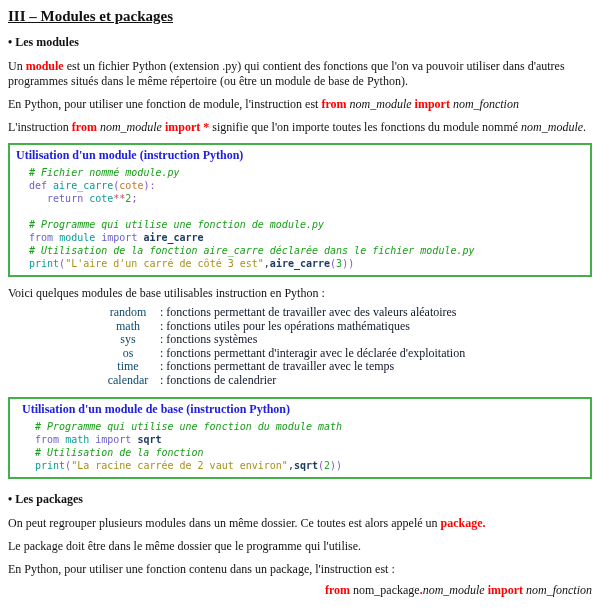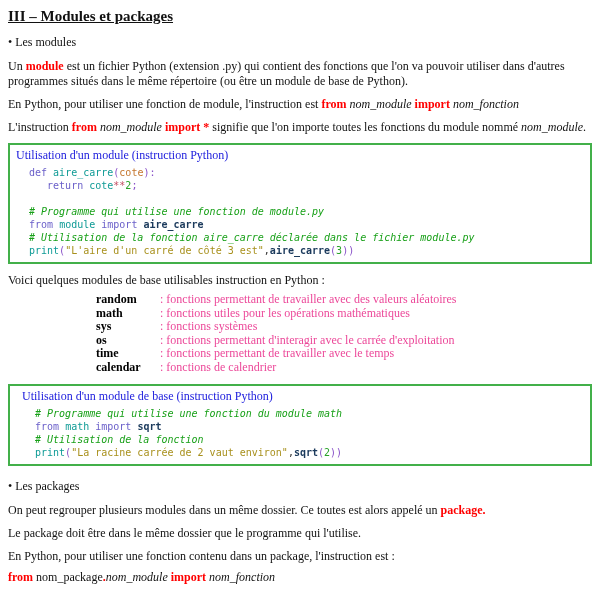--- a/index.html
+++ b/index.html
@@ -6,32 +6,32 @@
   body{
     width:600px;height:612px;box-sizing:border-box;
     padding:6px 8px 4px 8px;
     font-family:"Liberation Serif", serif;
     font-size:12px;color:#111;
   }
   .doc-title{
     font-size:15px;font-weight:bold;text-decoration:underline;
     margin:2px 0 10px 0;
   }
-  .bullet-heading{font-weight:normal;margin:0 0 9px 0;}
+  .bullet-heading{font-weight:bold;margin:0 0 9px 0;}
   p.para{margin:0 0 8px 0;line-height:15px;}
   .red{color:#ff0000;font-weight:bold;}
   .it{font-style:italic;}
   
   .codebox{
     border:2px solid #43b04a;
     margin:2px 0 9px 0;
     padding:2px 6px 5px 6px;
   }
   .codebox-title{
-    color:#2020dd;font-weight:normal;font-size:12px;line-height:16px;
+    color:#2020dd;font-weight:bold;font-size:12px;line-height:16px;
     margin:0 0 3px 0;
   }
   .code-area{
     font-family:"DejaVu Sans Mono", monospace;
     font-size:10px;line-height:13px;
     padding-left:13px;
   }
   .code-line{white-space:pre;}
   .tok-com{color:#18a018;font-style:italic;}
   .tok-kw{color:#6a5fc9;}
@@ -40,59 +40,60 @@
   .tok-par{color:#c4762e;}
   .tok-str{color:#a8901c;}
   .tok-num{color:#28a228;}
   .tok-pu{color:#8952c8;}
   .tok-op{color:#c25064;}
   .tok-pl{color:#333;}
   
   .module-list{margin:0 0 10px 88px;}
   .mod-row{line-height:13.5px;}
   .mod-name{
-    display:inline-block;width:64px;text-align:left;
-    color:#000000;font-weight:bold;
+    display:inline-block;width:64px;text-align:center;
+    color:#0c4a6e;font-weight:normal;
   }
-  .mod-desc{color:#ec4899;}
-  .center-line{text-align:left;margin:0;line-height:15px;}
+  .mod-desc{color:#0f172a;}
+  .center-line{text-align:right;margin:0;line-height:15px;}
 </style>
 </head>
 <body>
 
 <div class="doc-title">III – Modules et packages</div>
 
 <div class="bullet-heading">• Les modules</div>
 
 <p class="para"><span>Un </span><span class="red">module</span><span> est un fichier Python (extension .py) qui contient des fonctions que l'on va pouvoir utiliser dans d'autres programmes situés dans le même répertoire (ou être un module de base de Python).</span></p>
 
 <p class="para"><span>En Python, pour utiliser une fonction de module, l'instruction est</span> <span class="red">from</span> <span class="it">nom_module</span> <span class="red">import</span> <span class="it">nom_fonction</span></p>
 
 <p class="para"><span>L'instruction</span> <span class="red">from</span> <span class="it">nom_module</span> <span class="red">import</span> <span class="red">*</span> <span>signifie que l'on importe toutes les fonctions du module nommé </span><span class="it">nom_module</span><span>.</span></p>
 
 <div class="codebox">
   <div class="codebox-title">Utilisation d'un module (instruction Python)</div>
   <div class="code-area">
+      <div class="code-line"><span class="tok-com"># Fichier nommé module.py</span></div>
       <div class="code-line"><span class="tok-kw">def</span><span class="tok-pl"> </span><span class="tok-id">aire_carre</span><span class="tok-pu">(</span><span class="tok-par">cote</span><span class="tok-pu">):</span></div>
       <div class="code-line"><span class="tok-pl">   </span><span class="tok-kw">return</span><span class="tok-pl"> </span><span class="tok-id">cote</span><span class="tok-op">**</span><span class="tok-num">2</span><span class="tok-pu">;</span></div>
       <div class="code-line">&nbsp;</div>
       <div class="code-line"><span class="tok-com"># Programme qui utilise une fonction de module.py</span></div>
       <div class="code-line"><span class="tok-kw">from</span><span class="tok-pl"> </span><span class="tok-id">module</span><span class="tok-pl"> </span><span class="tok-kw">import</span><span class="tok-pl"> </span><span class="tok-nm">aire_carre</span></div>
       <div class="code-line"><span class="tok-com"># Utilisation de la fonction aire_carre déclarée dans le fichier module.py</span></div>
       <div class="code-line"><span class="tok-id">print</span><span class="tok-pu">(</span><span class="tok-str">"L'aire d'un carré de côté 3 est"</span><span class="tok-pl">,</span><span class="tok-nm">aire_carre</span><span class="tok-pu">(</span><span class="tok-num">3</span><span class="tok-pu">))</span></div>
     </div>
 </div>
 
 <p class="para" style="margin-bottom:5px;">Voici quelques modules de base utilisables instruction en Python :</p>
 
 <div class="module-list">
   <div class="mod-row"><span class="mod-name">random</span><span class="mod-desc">: fonctions permettant de travailler avec des valeurs aléatoires</span></div>
   <div class="mod-row"><span class="mod-name">math</span><span class="mod-desc">: fonctions utiles pour les opérations mathématiques</span></div>
   <div class="mod-row"><span class="mod-name">sys</span><span class="mod-desc">: fonctions systèmes</span></div>
-  <div class="mod-row"><span class="mod-name">os</span><span class="mod-desc">: fonctions permettant d'interagir avec le carrée d'exploitation</span></div>
+  <div class="mod-row"><span class="mod-name">os</span><span class="mod-desc">: fonctions permettant d'interagir avec le déclarée d'exploitation</span></div>
   <div class="mod-row"><span class="mod-name">time</span><span class="mod-desc">: fonctions permettant de travailler avec le temps</span></div>
   <div class="mod-row"><span class="mod-name">calendar</span><span class="mod-desc">: fonctions de calendrier</span></div>
 </div>
 
 <div class="codebox" style="margin-bottom:13px;padding-left:12px;">
   <div class="codebox-title">Utilisation d'un module de base (instruction Python)</div>
   <div class="code-area">
       <div class="code-line"><span class="tok-com"># Programme qui utilise une fonction du module math</span></div>
       <div class="code-line"><span class="tok-kw">from</span><span class="tok-pl"> </span><span class="tok-id">math</span><span class="tok-pl"> </span><span class="tok-kw">import</span><span class="tok-pl"> </span><span class="tok-nm">sqrt</span></div>
       <div class="code-line"><span class="tok-com"># Utilisation de la fonction</span></div>

